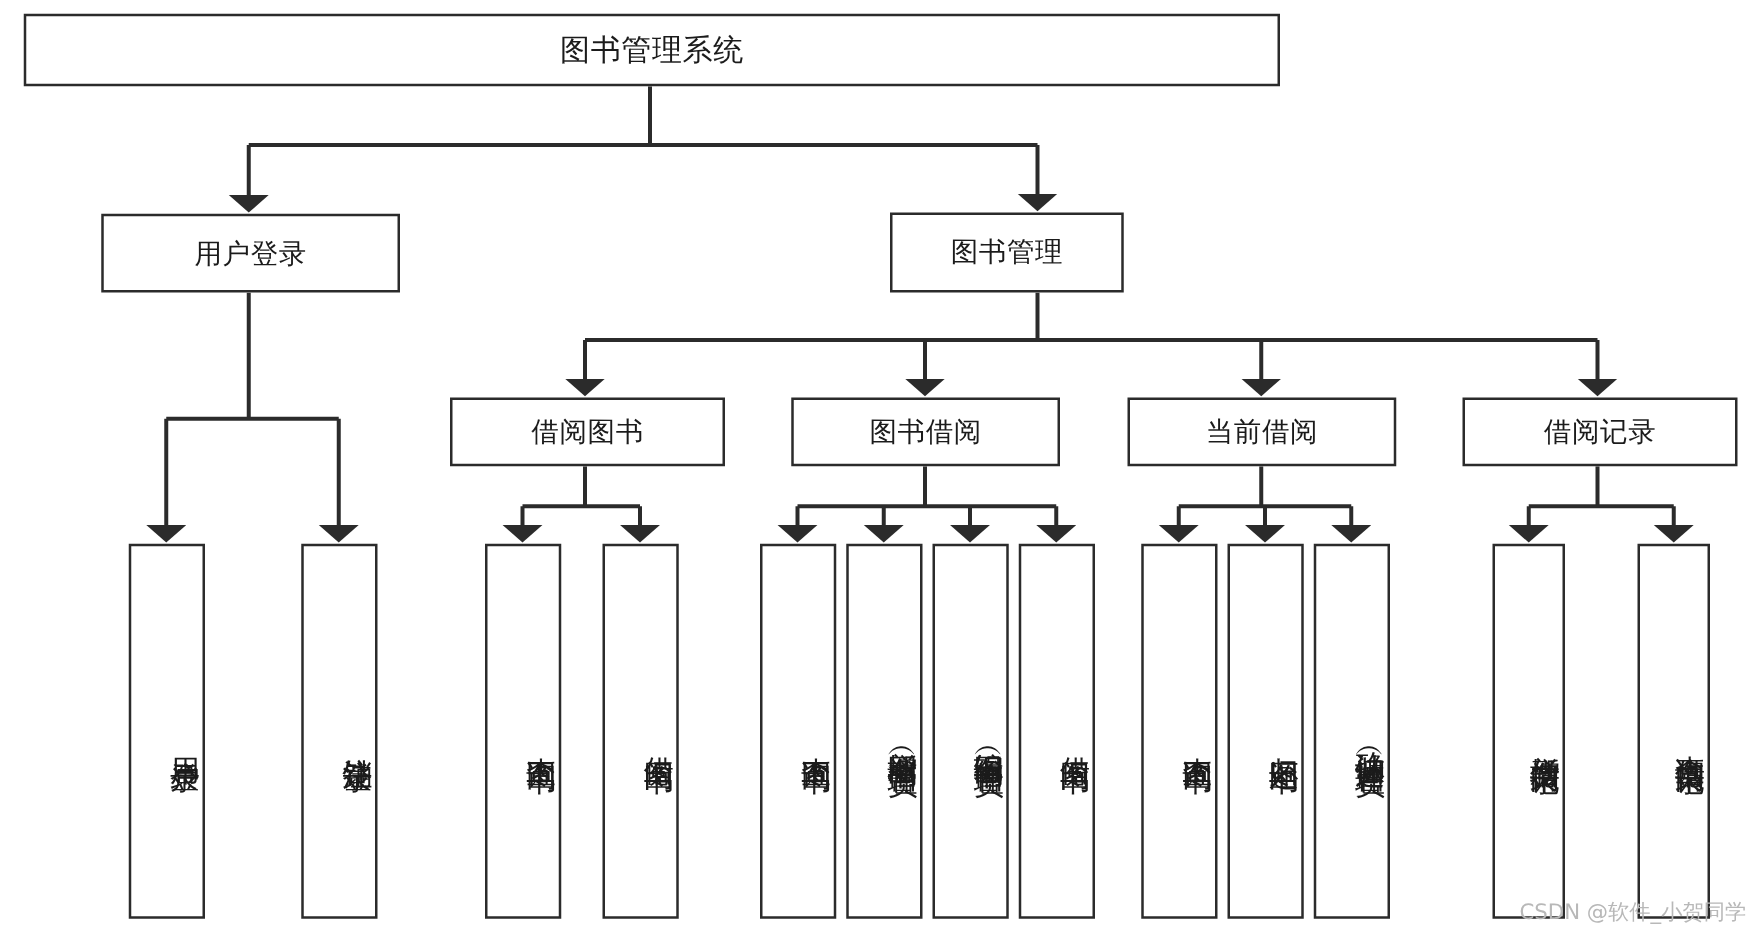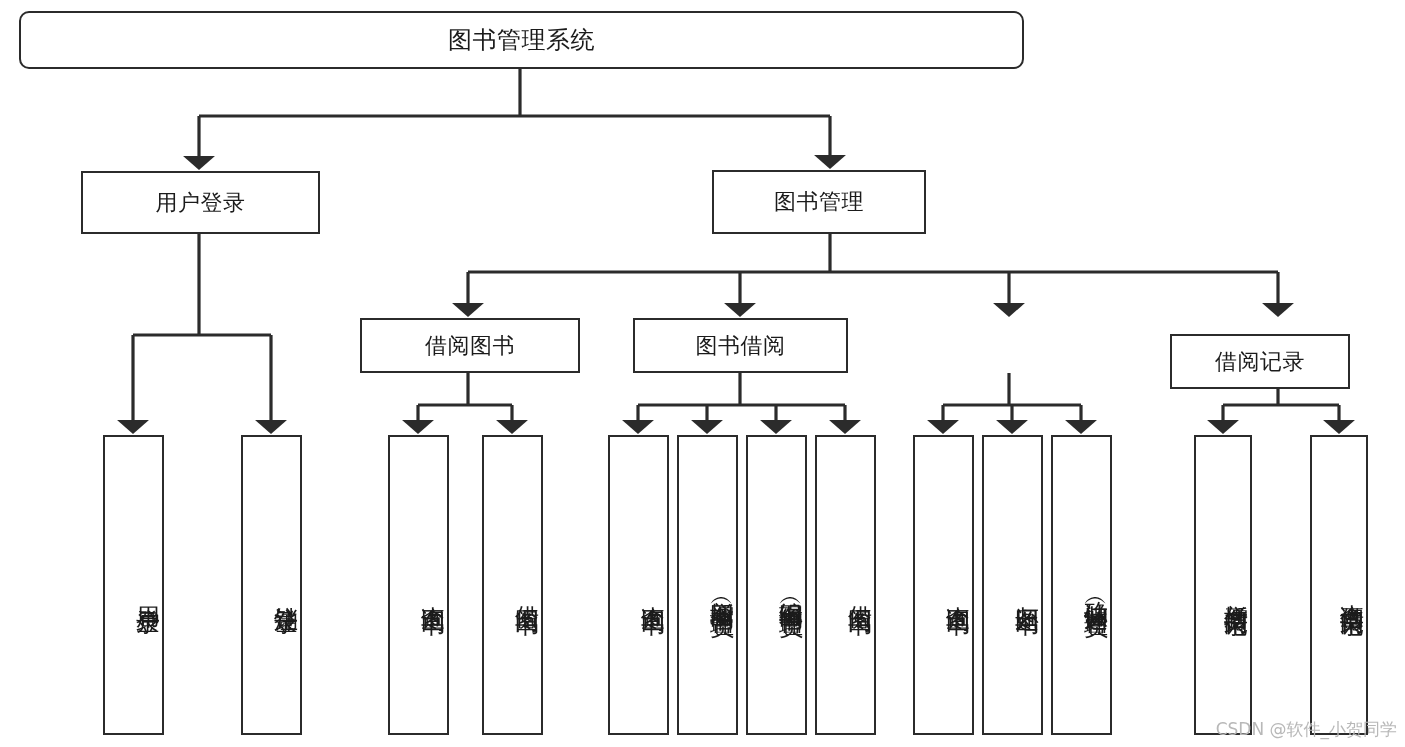--- a/index.html
+++ b/index.html
@@ -44,21 +44,20 @@
     font-size: 24px;
     line-height: 1.18;
     letter-spacing: 2px;
     padding-top: 12px;
     align-items: flex-start;
     justify-content: center;
     text-align: left;
   }
   #root-node {
     font-size: 24px;
-    border-radius: 10px;
   }
   #watermark {
     position: absolute;
     right: 8px;
     bottom: 6px;
     font-size: 17px;
     color: #b8b8b8;
     white-space: nowrap;
     z-index: 3;
   }
@@ -114,25 +113,26 @@
       <path d="M1278,373 L1278,405"></path>
       <path d="M1223,405 L1339,405"></path>
       <path d="M1223,405 L1223,427" marker-end="url(#arrow)"></path>
       <path d="M1339,405 L1339,427" marker-end="url(#arrow)"></path>
     </g>
   </svg>
 
   <div class="node node-h" id="root-node" style="left:19px; top:11px; width:1005px; height:58px;">图书管理系统</div>
 
   <div class="node node-h" style="left:81px; top:171px; width:239px; height:63px;">用户登录</div>
-  <div class="node node-h" style="left:712px; top:170px; width:214px; height:64px;">图书管理</div>
+  <div class="node node-h" style="left:712px; top:170px; width:187px; height:64px;">图书管理</div>
 
   <div class="node node-h" style="left:360px; top:318px; width:220px; height:55px;">借阅图书</div>
   <div class="node node-h" style="left:633px; top:318px; width:215px; height:55px;text-align:right;">图书借阅</div>
-  <div class="node node-h" style="left:1170px; top:318px; width:180px; height:55px;margin-top:16px;">借阅记录</div>
+  <div class="node node-h" style="left:902px; top:318px; width:215px; height:55px;">当前借阅</div>
+  <div class="node node-h" style="left:1170px; top:318px; width:220px; height:55px;">借阅记录</div>
 
   <div class="node node-v" style="left:103px; top:435px; width:61px; height:300px;">用户登录</div>
   <div class="node node-v" style="left:241px; top:435px; width:61px; height:300px;">注销登录</div>
 
   <div class="node node-v" style="left:388px; top:435px; width:61px; height:300px;">查询图书</div>
   <div class="node node-v" style="left:482px; top:435px; width:61px; height:300px;">借阅图书</div>
 
   <div class="node node-v" style="left:608px; top:435px; width:61px; height:300px;">查询图书</div>
   <div class="node node-v" style="left:677px; top:435px; width:61px; height:300px;">新增图书（管理员）</div>
   <div class="node node-v" style="left:746px; top:435px; width:61px; height:300px;">编辑图书（管理员）</div>

